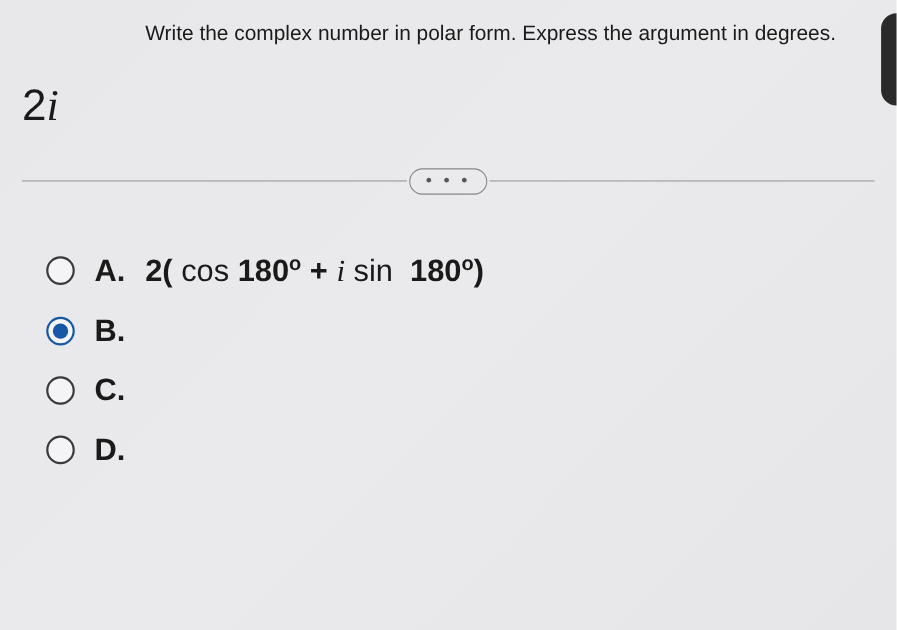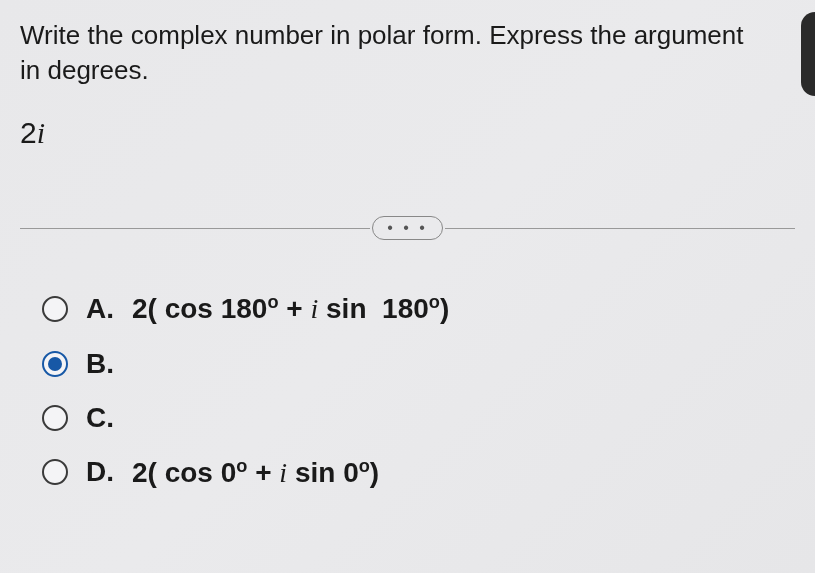--- a/index.html
+++ b/index.html
@@ -11,28 +11,29 @@
       width: 815px;
       height: 573px;
       background: linear-gradient(135deg, #e8e8ea 0%, #eaeaec 50%, #e6e6e8 100%);
       font-family: Arial, Helvetica, sans-serif;
       color: #1a1a1a;
       padding: 18px 20px;
       position: relative;
       overflow: hidden;
     }
     .question-text {
-      font-size: 26px;
+      font-size: 19px;
       line-height: 1.35;
       margin-bottom: 28px;
       max-width: 740px;
+      text-align: right;
     }
     .given-value {
-      font-size: 30px;
-      margin-bottom: 64px;
+      font-size: 40px;
+      margin-bottom: 32px;
     }
     .given-value .i {
       font-style: italic;
     }
     .divider-wrap {
       position: relative;
       margin-bottom: 50px;
       height: 28px;
       display: flex;
       align-items: center;
@@ -96,21 +97,21 @@
       font-size: 0.65em;
       vertical-align: super;
       font-weight: bold;
     }
     .i {
       font-style: italic;
       font-family: 'Times New Roman', serif;
       font-weight: normal;
     }
     .fn {
-      font-weight: bold;
+      font-weight: normal;
     }
     .right-blob {
       position: absolute;
       right: -6px;
       top: 12px;
       width: 20px;
       height: 84px;
       background: #2a2a2a;
       border-radius: 14px 0 0 14px;
     }
@@ -146,20 +147,17 @@
   </div>
 
   <div class="option">
     <div class="radio"></div>
     <span class="option-label">C.</span>
   </div>
 
   <div class="option">
     <div class="radio"></div>
     <span class="option-label">D.</span>
-    <span class="option-text">
-      <span>2</span><span>( </span><span class="fn">cos</span> <span>0</span><span class="deg">o</span><span> + </span><span class="i">i</span> <span class="fn">sin</span> <span>0</span><span class="deg">o</span><span>)</span>
-    </span>
   </div>
 
 </div>
 
 <div class="right-blob"></div>
 
 </body></html>

